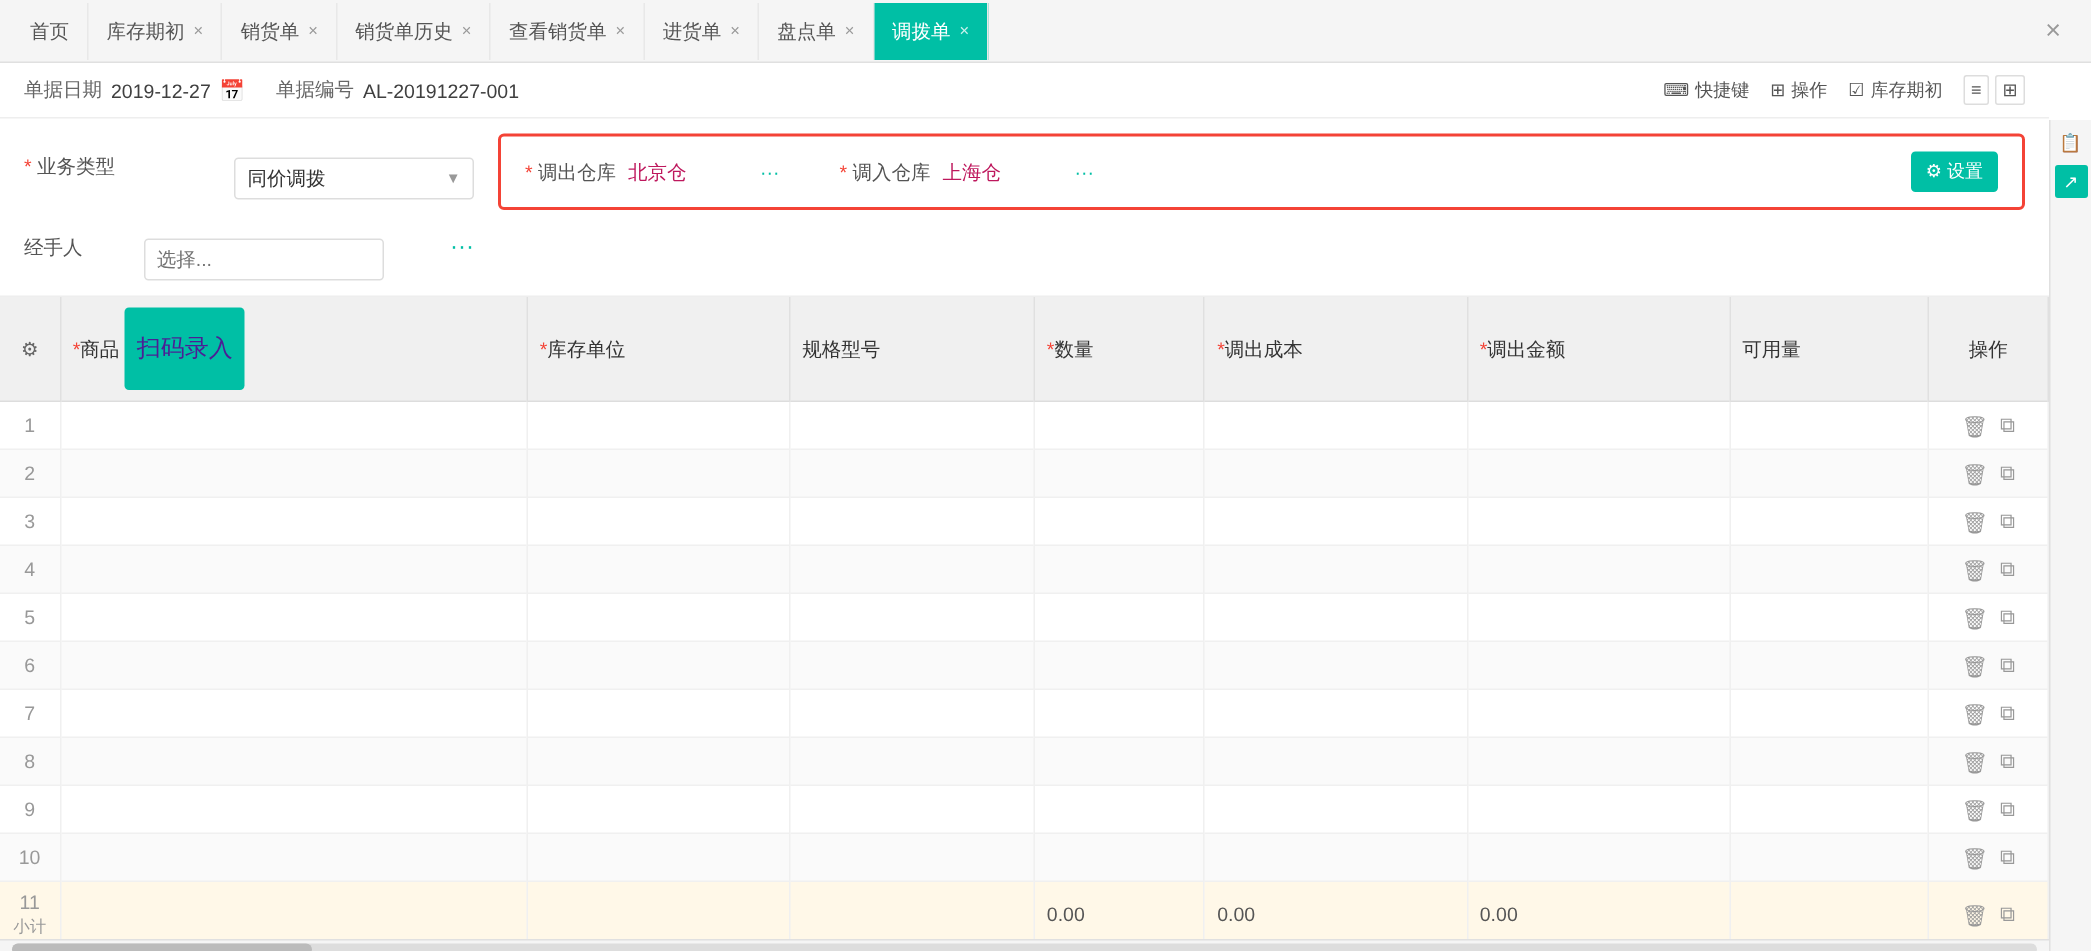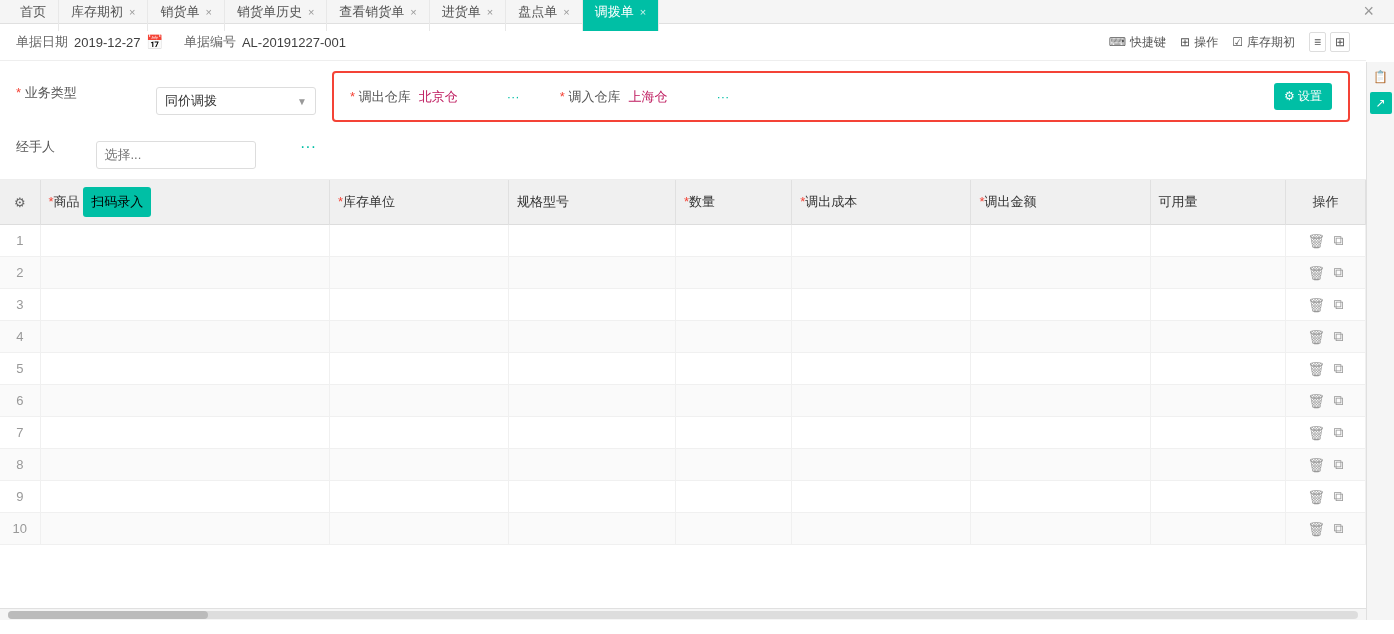--- a/index.html
+++ b/index.html
@@ -4,21 +4,21 @@
   <style>
     * { box-sizing: border-box; margin: 0; padding: 0; }
     body { font-family: 'Microsoft YaHei', sans-serif; font-size: 13px; color: #333; background: #fff; overflow: hidden; }
 
     
     .tab-bar {
       display: flex;
       align-items: center;
       border-bottom: 1px solid #e0e0e0;
       background: #f5f5f5;
-      height: 24px;
+      height: 42px;
       padding: 0 8px;
     }
     .tab {
       display: flex;
       align-items: center;
       padding: 0 12px;
       height: 38px;
       cursor: pointer;
       font-size: 13px;
       color: #555;
@@ -173,26 +173,26 @@
       text-align: left;
       font-weight: normal;
       color: #333;
       border-right: 1px solid #e0e0e0;
       white-space: nowrap;
     }
     thead th .required { color: #f44336; }
     thead th:first-child { width: 40px; text-align: center; }
     .scan-btn {
       background: #00bfa5;
-      color: #000000;
+      color: #4c1d95;
       border: none;
-      padding: 6px 8px;
+      padding: 17px 8px;
       border-radius: 3px;
       cursor: pointer;
-      font-size: 13px;
+      font-size: 16px;
     }
     .gear-icon { cursor: pointer; color: #666; }
 
     tbody tr {
       border-bottom: 1px solid #f0f0f0;
     }
     tbody tr:nth-child(odd) { background: #fff; }
     tbody tr:nth-child(even) { background: #fafafa; }
     tbody td {
       padding: 6px 8px;
@@ -563,20 +563,36 @@
               <td></td>
               <td></td>
               <td style="flex: 1 1 0%;"></td>
               <td>
                 <div class="op-cell">
       <span class="del-icon">🗑</span>
       <span class="copy-icon">⧉</span>
     </div>
               </td>
             </tr>
+            <tr class="subtotal-row">
+              <td>11<br><span style="font-size:11px;color:#999;">小计</span></td>
+              <td style="background: rgb(255, 248, 232);"></td>
+              <td style="background: rgb(255, 248, 232);"></td>
+              <td style="background: rgb(255, 248, 232);"></td>
+              <td style="background: rgb(255, 248, 232);">0.00</td>
+              <td style="background: rgb(255, 248, 232);">0.00</td>
+              <td style="background: rgb(255, 248, 232);">0.00</td>
+              <td style="flex: 1 1 0%; background: rgb(255, 248, 232);"></td>
+              <td style="background: rgb(255, 248, 232);">
+                <div class="op-cell">
+      <span class="del-icon">🗑</span>
+      <span class="copy-icon">⧉</span>
+    </div>
+              </td>
+            </tr>
           </tbody>
       </table>
     </div>
 
     <div class="scroll-area">
       <div class="scroll-track">
         <div class="scroll-thumb"></div>
       </div>
     </div>
 

